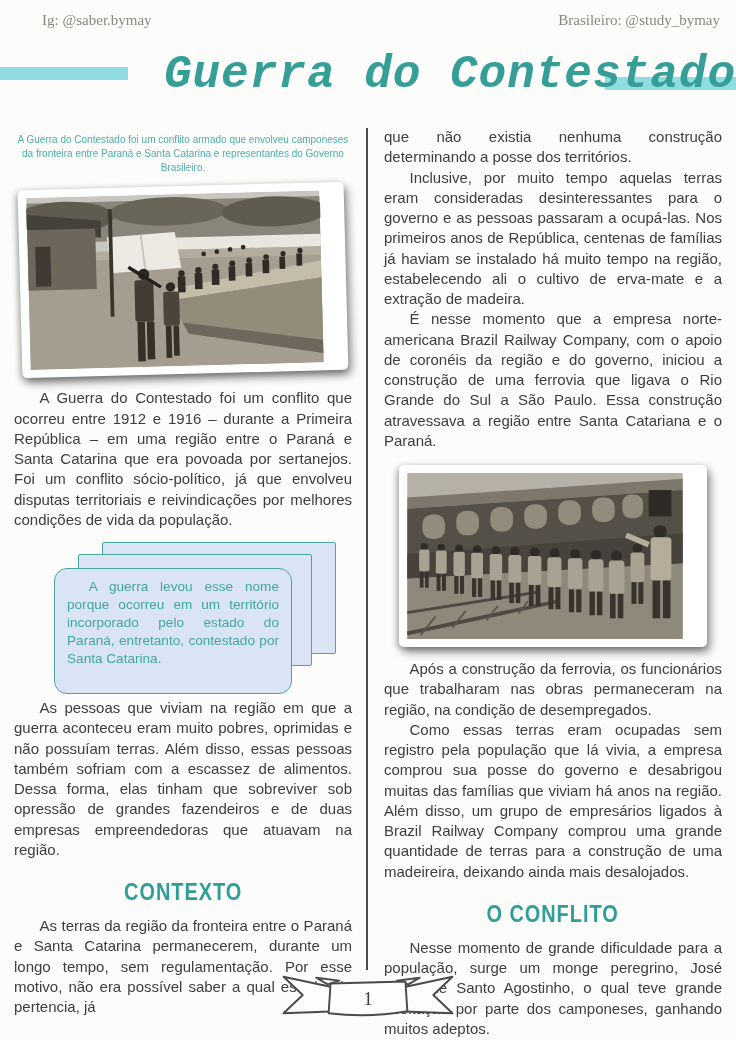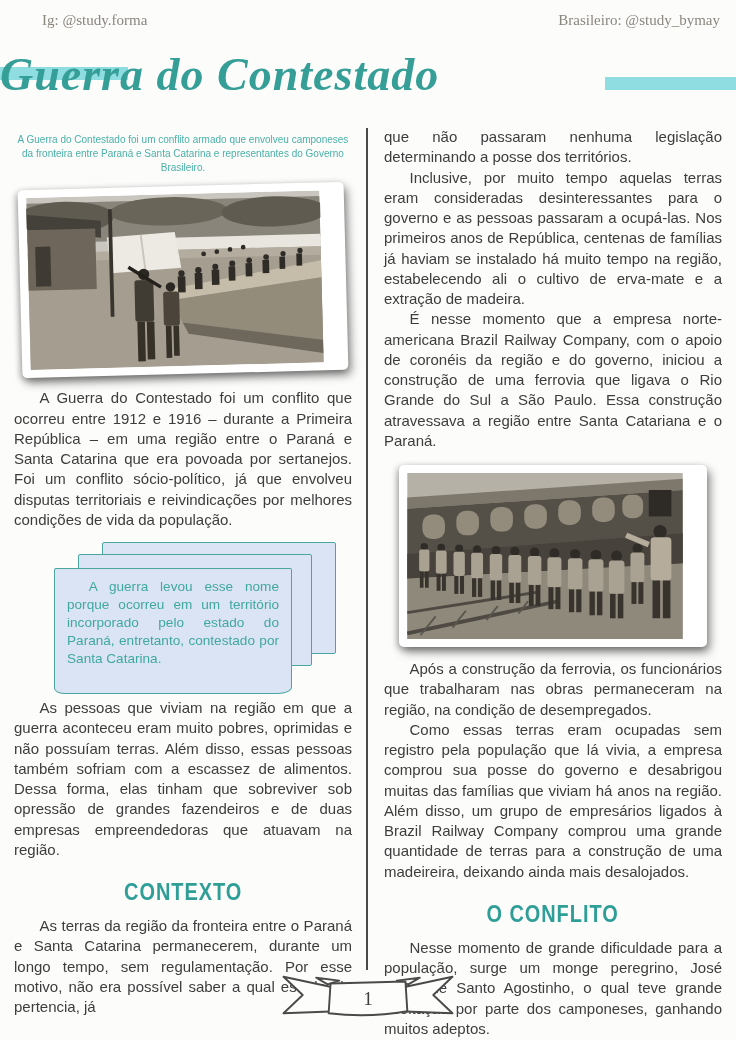--- a/index.html
+++ b/index.html
@@ -10,22 +10,22 @@
   }
   
   .topbar{display:flex;justify-content:space-between;padding:12px 16px 0 42px;
     font-family:"Liberation Serif",serif;font-size:15px;color:#8a867e;}
   
   .title-wrap{position:relative;height:84px;margin-top:4px;}
   .title-bar{position:absolute;height:13px;background:#8fdde0;}
   .title-bar.left{left:0;top:34px;width:128px;}
   .title-bar.right{right:0;top:44px;width:131px;}
   .page-title{
-    position:absolute;left:0;right:0;top:0;text-align:left;
-    font-family:Liberation Serif, serif;font-style:italic;font-weight:700;
+    position:absolute;left:0;right:0;top:0;text-align:right;
+    font-family:Liberation Mono, monospace;font-style:italic;font-weight:700;
     font-size:46px;line-height:84px;color:#359e97;letter-spacing:1px;
   }
   
   .columns{display:flex;gap:32px;padding:0 14px;margin-top:10px;}
   .col{width:346px;}
   .divider{position:absolute;left:366px;top:128px;width:2px;height:842px;background:#4a4a4a;}
   p.body{margin:0;font-size:15px;line-height:1.35;text-align:justify;text-indent:1.7em;}
   p.body.noindent{text-indent:0;}
   .intro{margin:6px 0 4px;font-size:10px;line-height:1.38;text-align:center;color:#4bb0a9;}
   h2.section{margin:20px 0 12px;text-align:center;font-size:21px;font-weight:700;
@@ -38,34 +38,34 @@
   .photo1-wrap{width:310px;margin:10px auto 14px;transform:rotate(-1.5deg);}
   .photo2-wrap{width:292px;margin:14px auto 12px;}
   
   .note-stack{position:relative;height:146px;margin:12px 18px 10px 36px;}
   .note-sheet{position:absolute;width:232px;height:110px;background:#dbe4f4;
     border:1.6px solid #49a7a0;border-radius:2px;}
   .note-sheet.back{left:52px;top:0;}
   .note-sheet.mid{left:28px;top:12px;}
   .note-sheet.front{left:4px;top:26px;height:auto;min-height:104px;
     padding:9px 12px 11px;box-sizing:content-box;width:212px;
-    border-bottom-left-radius:10px 6px;border-bottom-right-radius:14px 7px;}
+    border-bottom-left-radius:10px 6px;border-bottom-right-radius:14px 7px;border-radius:13px;}
   .note-text{margin:0;font-size:13.6px;line-height:1.33;text-align:justify;
     text-indent:1.6em;color:#3fa8a1;}
   
   .footer{position:absolute;left:0;right:0;bottom:14px;text-align:center;}
   .footer svg{display:inline-block;}
 </style>
 </head>
 <body>
 
 <div class="page">
 
   <div class="topbar">
-    <span>Ig: @study.forma</span>
+    <span>Ig: @saber.bymay</span>
     <span>Brasileiro: @study_bymay</span>
   </div>
 
   <div class="title-wrap">
     <div class="title-bar left"></div>
     <div class="title-bar right"></div>
     <div class="page-title">Guerra do Contestado</div>
   </div>
 
   <div class="divider"></div>
@@ -141,21 +141,21 @@
       </div>
 
       <p class="body">As pessoas que viviam na região em que a guerra aconteceu eram muito pobres, oprimidas e não possuíam terras. Além disso, essas pessoas também sofriam com a escassez de alimentos. Dessa forma, elas tinham que sobreviver sob opressão de grandes fazendeiros e de duas empresas empreendedoras que atuavam na região.</p>
 
       <h2 class="section"><span>CONTEXTO</span></h2>
 
       <p class="body">As terras da região da fronteira entre o Paraná e Santa Catarina permanecerem, durante um longo tempo, sem regulamentação. Por esse motivo, não era possível saber a qual estado ela pertencia, já</p>
     </div>
 
     <div class="col">
-      <p class="body noindent">que não passaram nenhuma legislação determinando a posse dos territórios.</p>
+      <p class="body noindent">que não existia nenhuma construção determinando a posse dos territórios.</p>
       <p class="body">Inclusive, por muito tempo aquelas terras eram consideradas desinteressantes para o governo e as pessoas passaram a ocupá-las. Nos primeiros anos de República, centenas de famílias já haviam se instalado há muito tempo na região, estabelecendo ali o cultivo de erva-mate e a extração de madeira.</p>
       <p class="body">É nesse momento que a empresa norte-americana Brazil Railway Company, com o apoio de coronéis da região e do governo, iniciou a construção de uma ferrovia que ligava o Rio Grande do Sul a São Paulo. Essa construção atravessava a região entre Santa Catariana e o Paraná.</p>
 
       <figure class="photo2-wrap photo-frame">
         <svg width="276" height="166" viewBox="0 0 292 176">
           <rect width="292" height="176" fill="#b6b1a7"></rect>
           <polygon points="0,26 292,6 292,18 0,38" fill="#7e786c"></polygon>
           <polygon points="0,38 292,18 292,96 0,112" fill="#545048"></polygon>
           <g fill="#938b7c">
             <rect x="16" y="44" width="24" height="26" rx="10"></rect>

